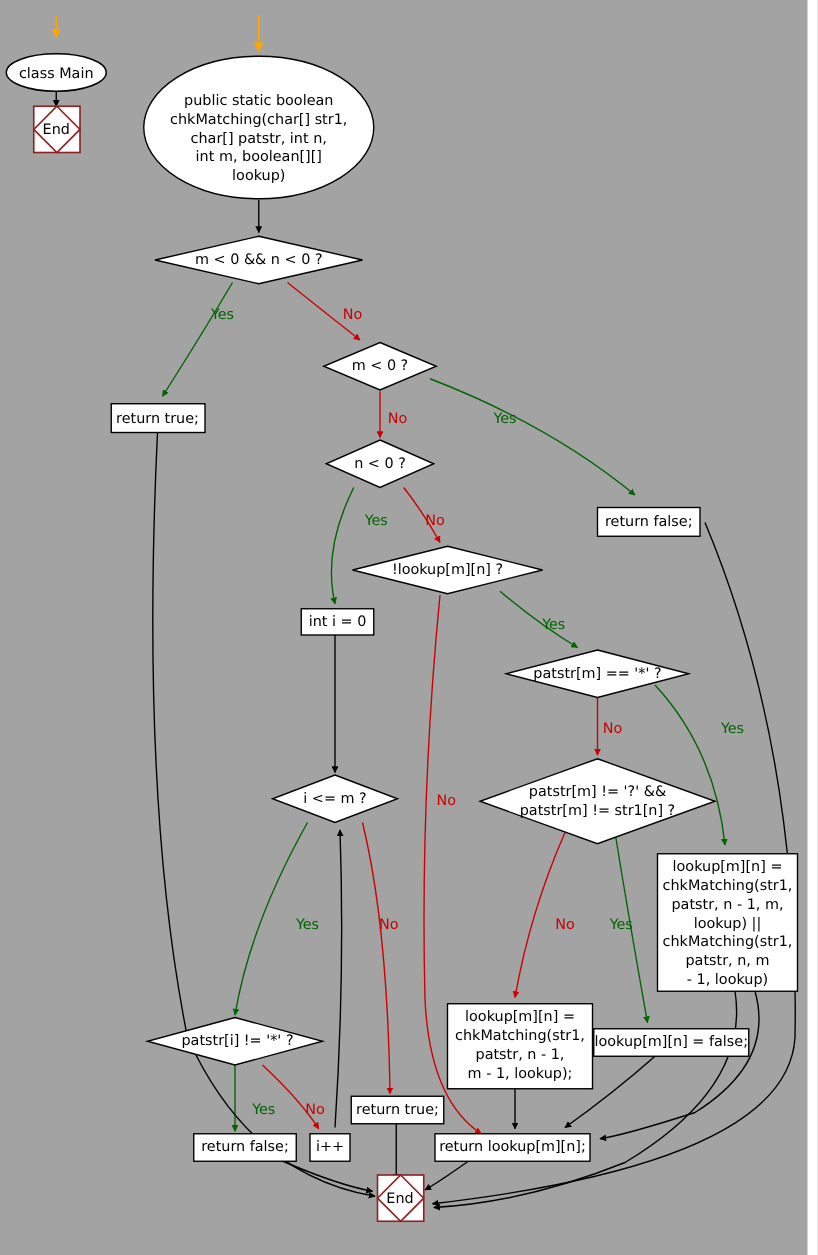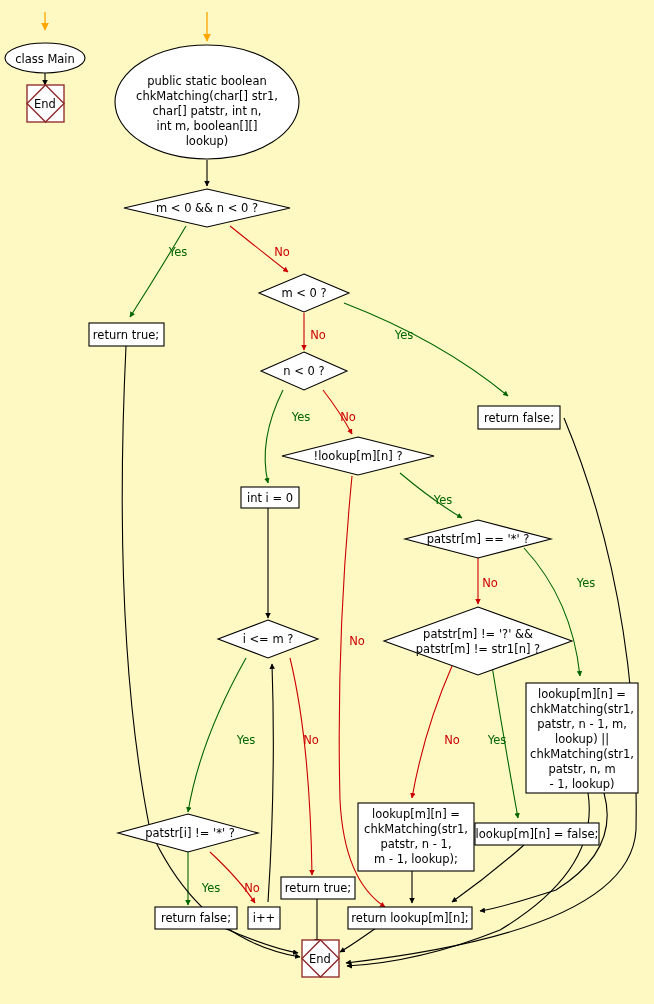--- a/index.html
+++ b/index.html
@@ -2,25 +2,26 @@
 <html><head>
 <meta charset="utf-8">
 <style>
   html, body {
     margin: 0;
     padding: 0;
     background: #ffffff;
   }
   #chart-root {
     position: relative;
-    width: 654px;
+    width: 608px;
     height: 1004px;
-    background: #fef9c3;
+    background: #a3a3a3;
     font-family: "DejaVu Sans", sans-serif;
     overflow: hidden;
+    padding-left: 38px;
   }
   svg.flow {
     position: absolute;
     top: 0; left: 0;
     width: 654px;
     height: 1004px;
   }
   .node-shape {
     fill: #ffffff;
     stroke: #000000;

